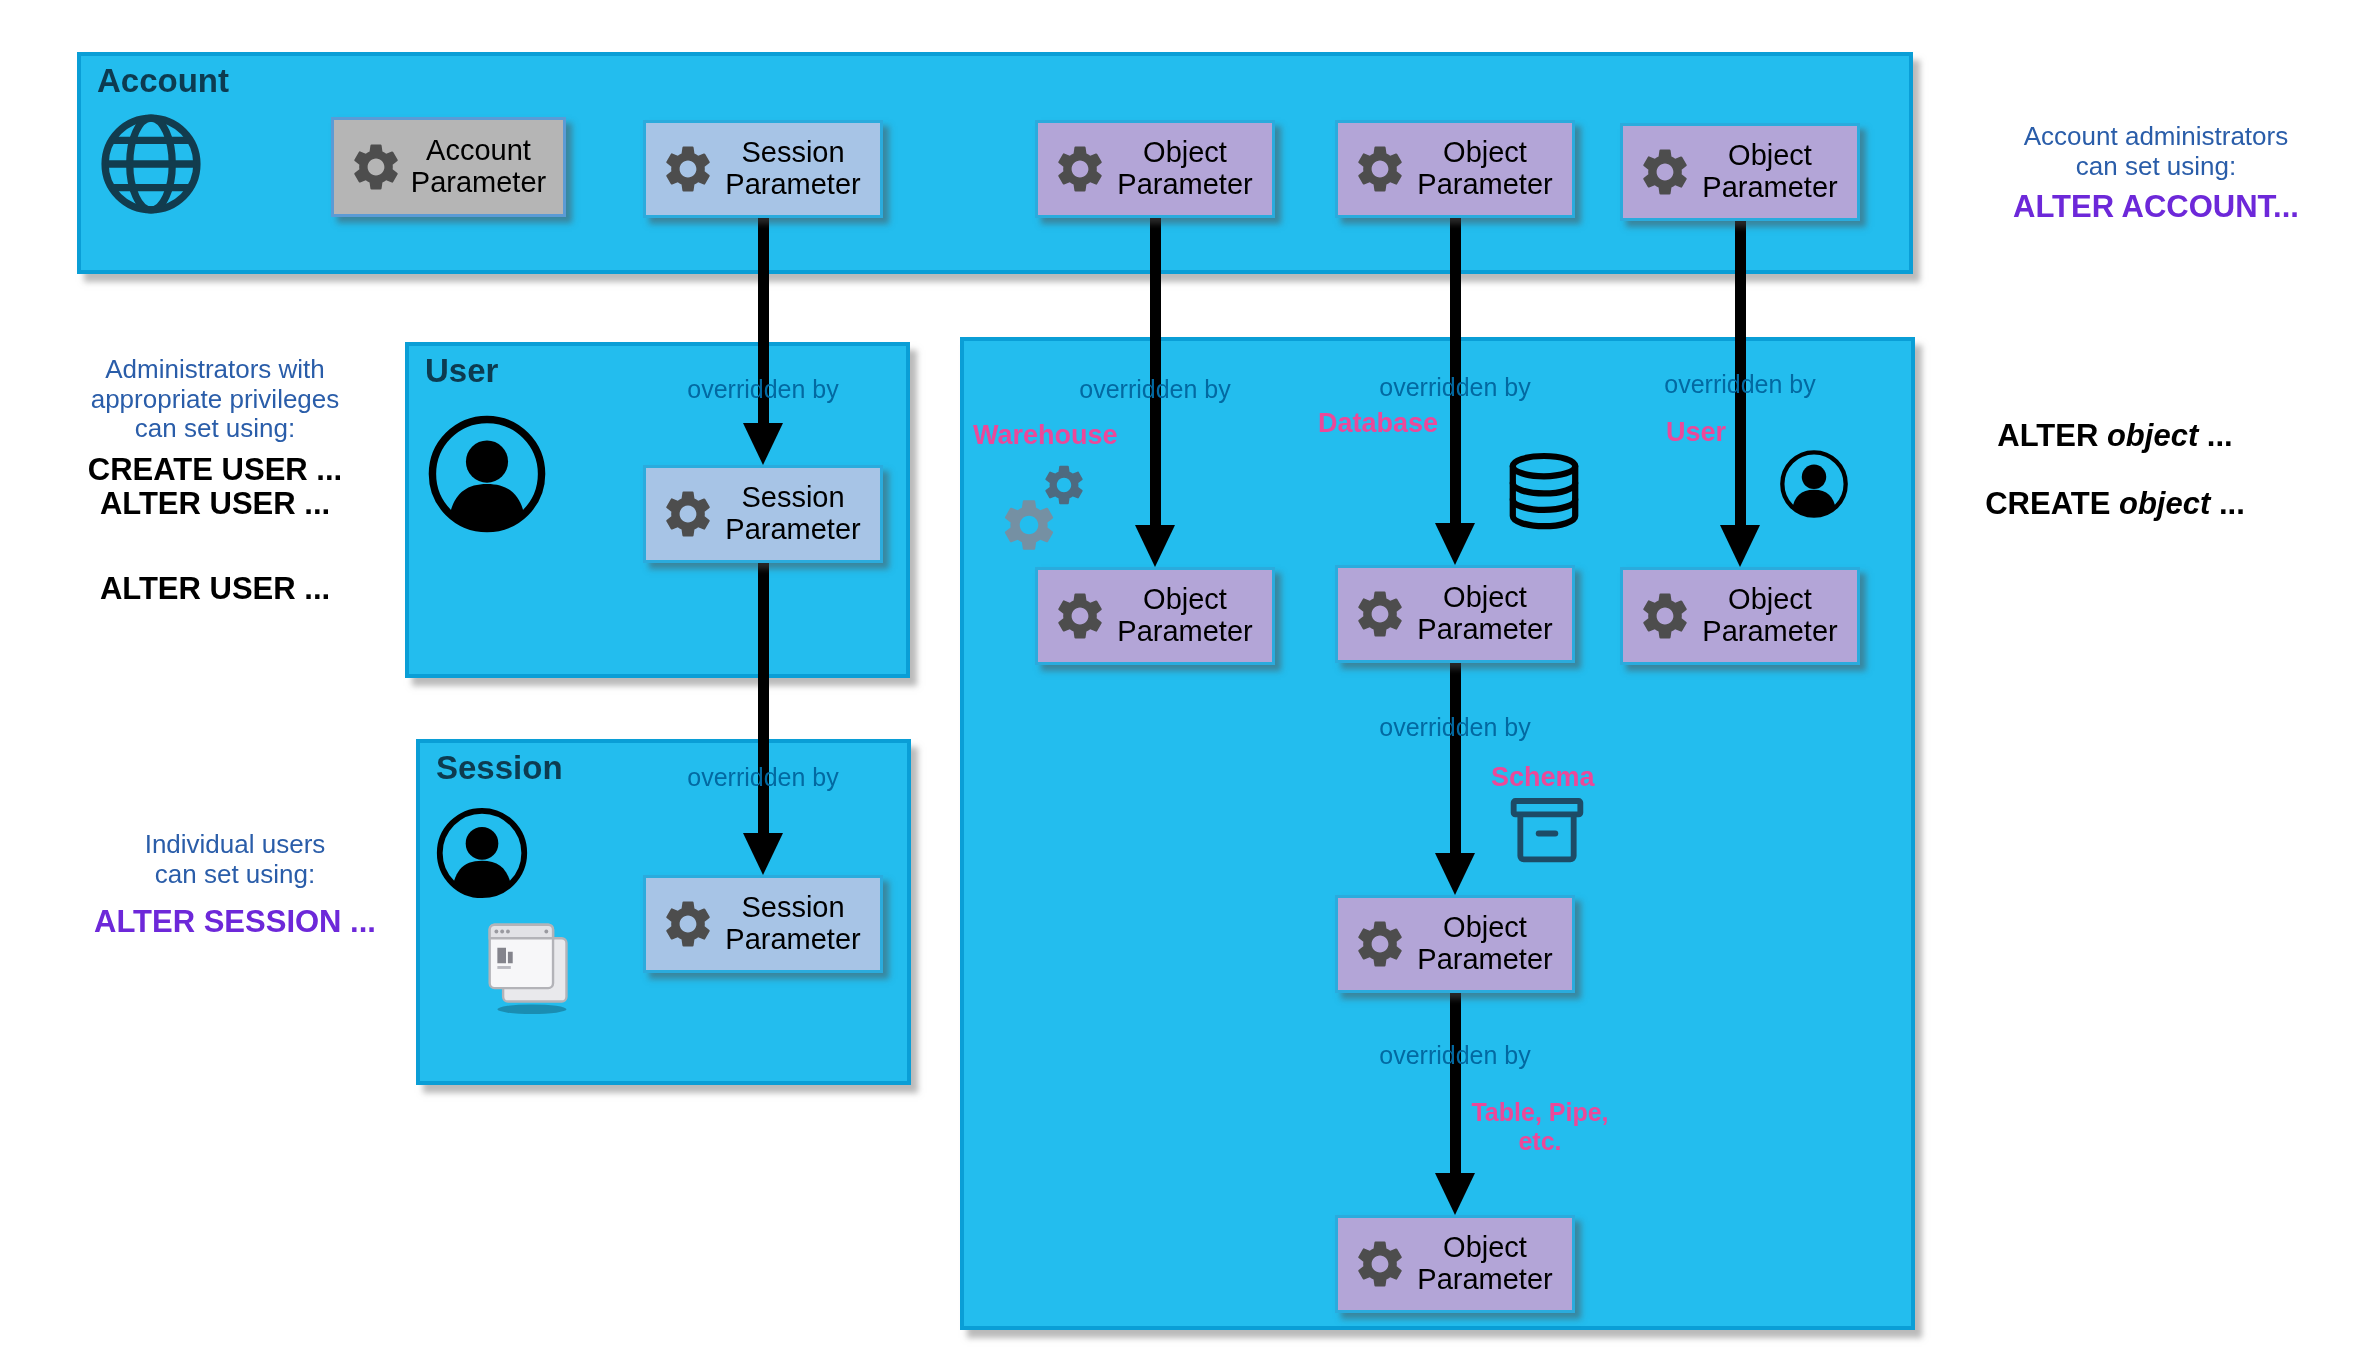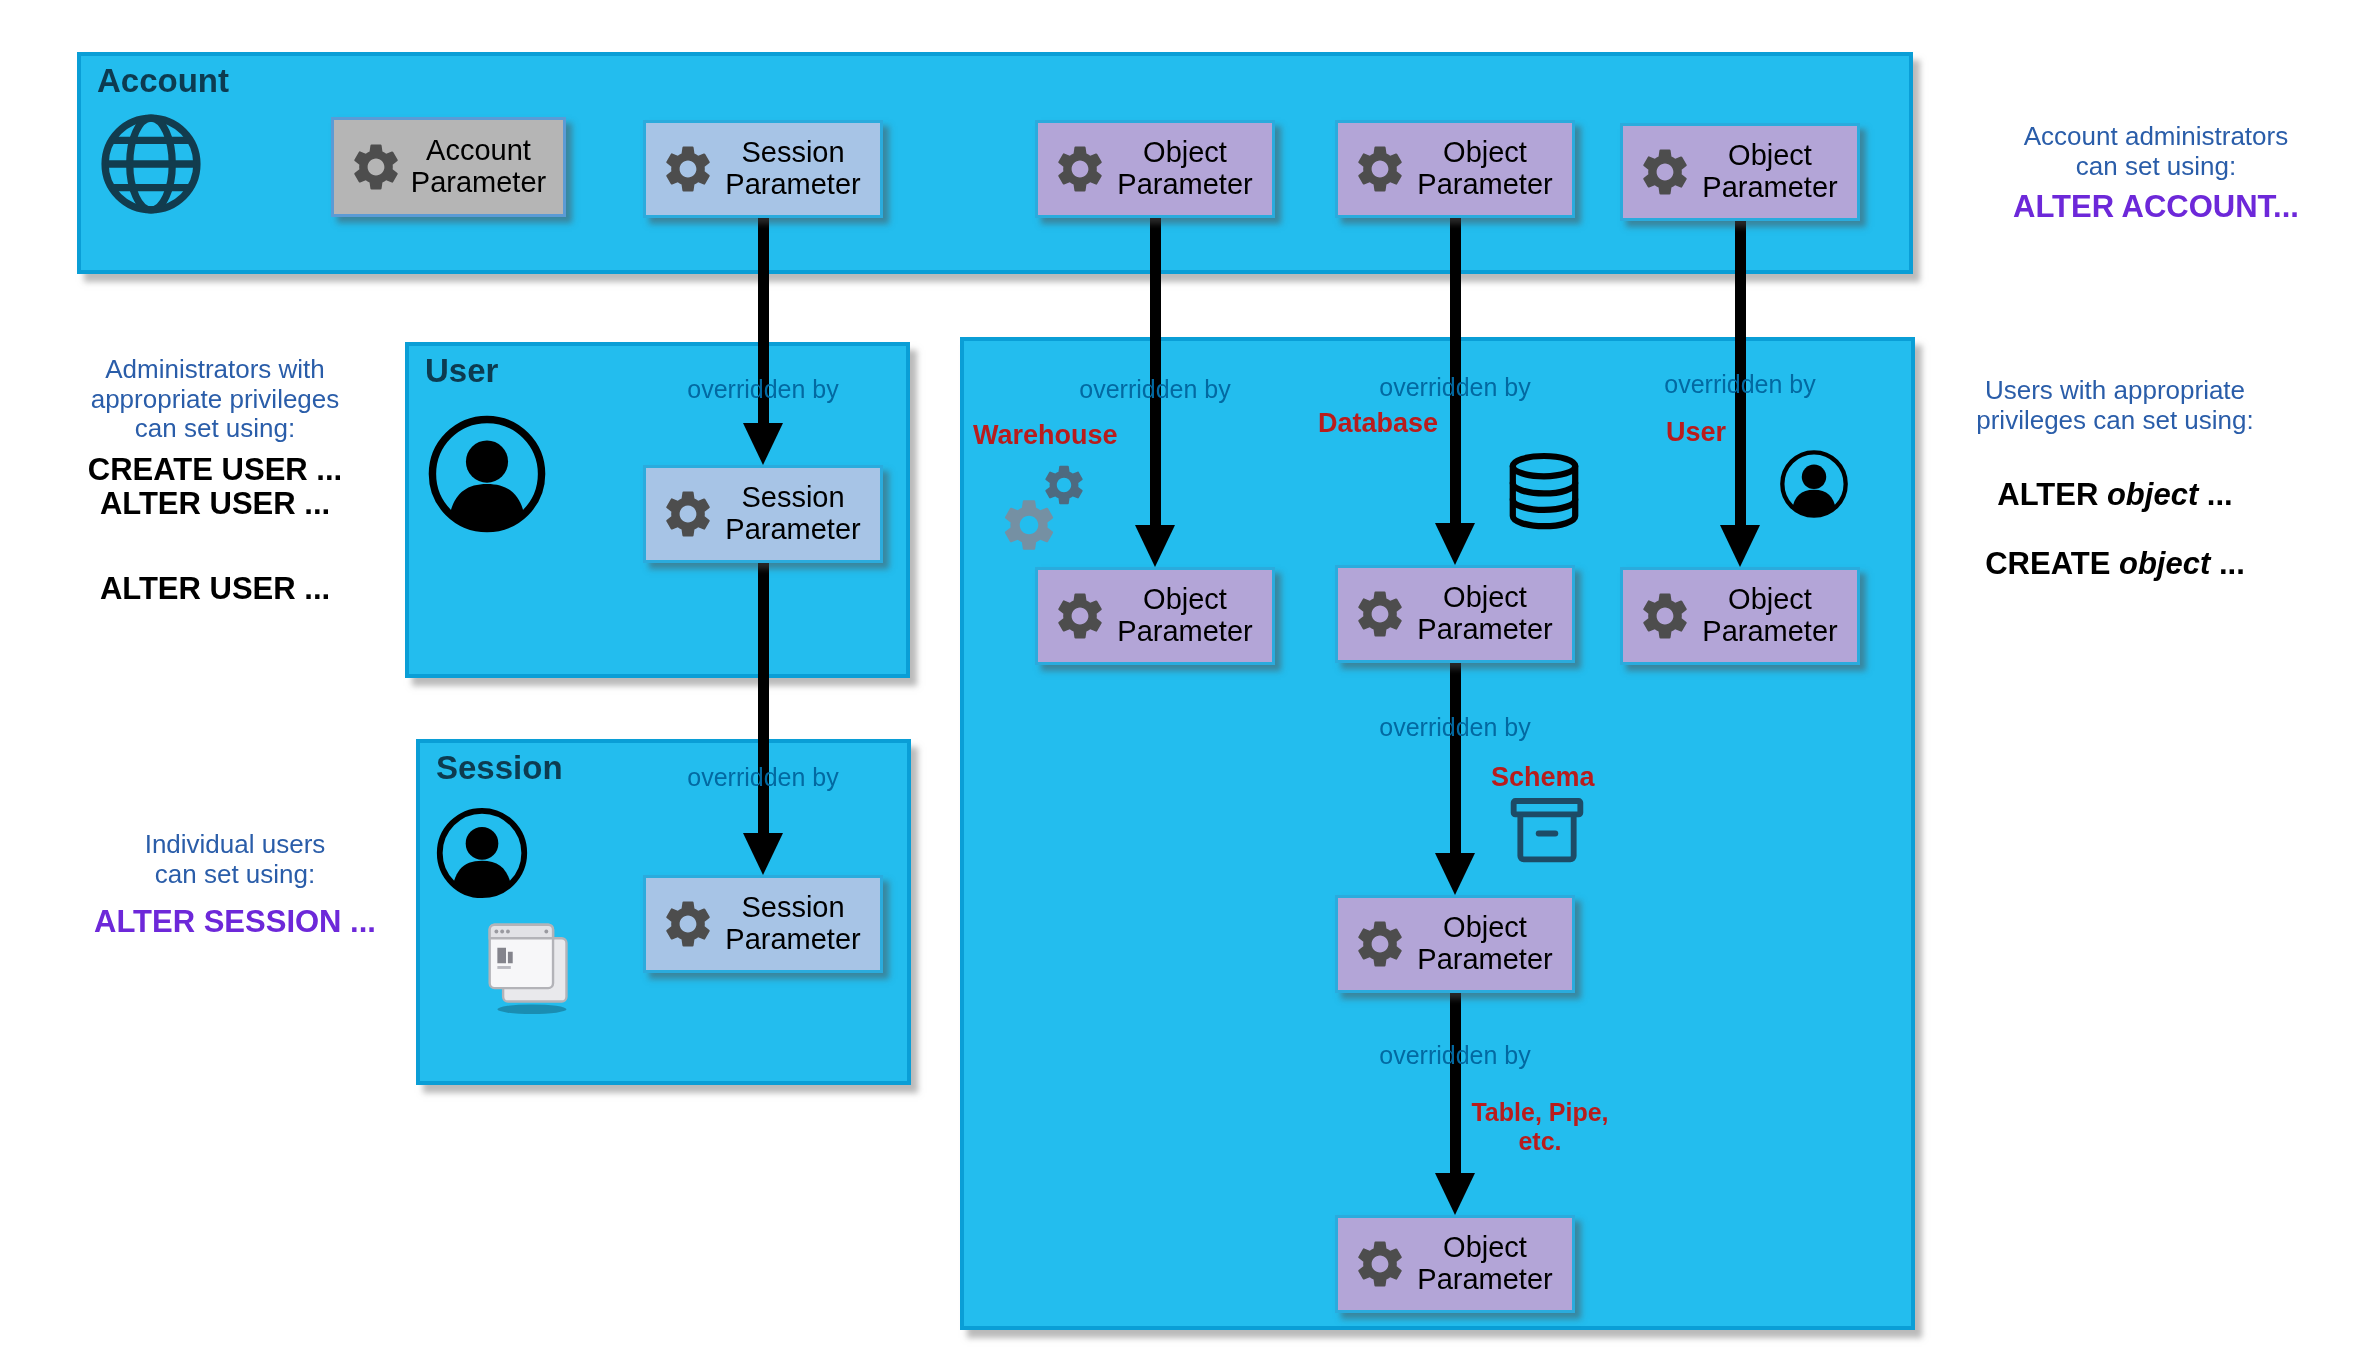--- a/index.html
+++ b/index.html
@@ -42,21 +42,21 @@
     width: 0; height: 0; flex: 0 0 auto;
     border-left: 20px solid transparent; border-right: 20px solid transparent;
     border-top: 42px solid #000;
   }
   .ov {
     position: absolute; width: 240px; text-align: center;
     font-size: 25px; color: #0369a1; z-index: 6;
   }
   .lvl {
     position: absolute; font-size: 27px; font-weight: bold;
-    color: #b91c1c; z-index: 6; white-space: pre-line;
+    color: #ec4899; z-index: 6; white-space: pre-line;
   }
   .note { position: absolute; text-align: center; z-index: 2; }
   .note .lead {
     font-size: 26px; line-height: 1.14; color: #2a5da9; white-space: pre-line;
   }
   .note .cmd {
     font-size: 31px; font-weight: bold; line-height: 1.1;
     white-space: pre-line; margin-top: 9px;
   }
   .cmd.navy  { color: #6d28d9; }
@@ -358,21 +358,19 @@
     <div class="cmd black">ALTER USER ...</div>
   </div>
 
   <div class="note" style="left:55px; top:830px; width:360px;">
     <div class="lead">Individual users
 can set using:</div>
     <div class="cmd navy" style="margin-top:16px;">ALTER SESSION ...</div>
   </div>
 
   <div class="note" style="left:1945px; top:376px; width:340px;">
-    <div class="lead">Users with appropriate
-privileges can set using:</div>
     <div class="cmd black">
       <div><span>ALTER </span><em>object</em><span> ...</span></div>
       <div><span>CREATE </span><em>object</em><span> ...</span></div>
     </div>
   </div>
 
 </div>
 
 </body></html>

